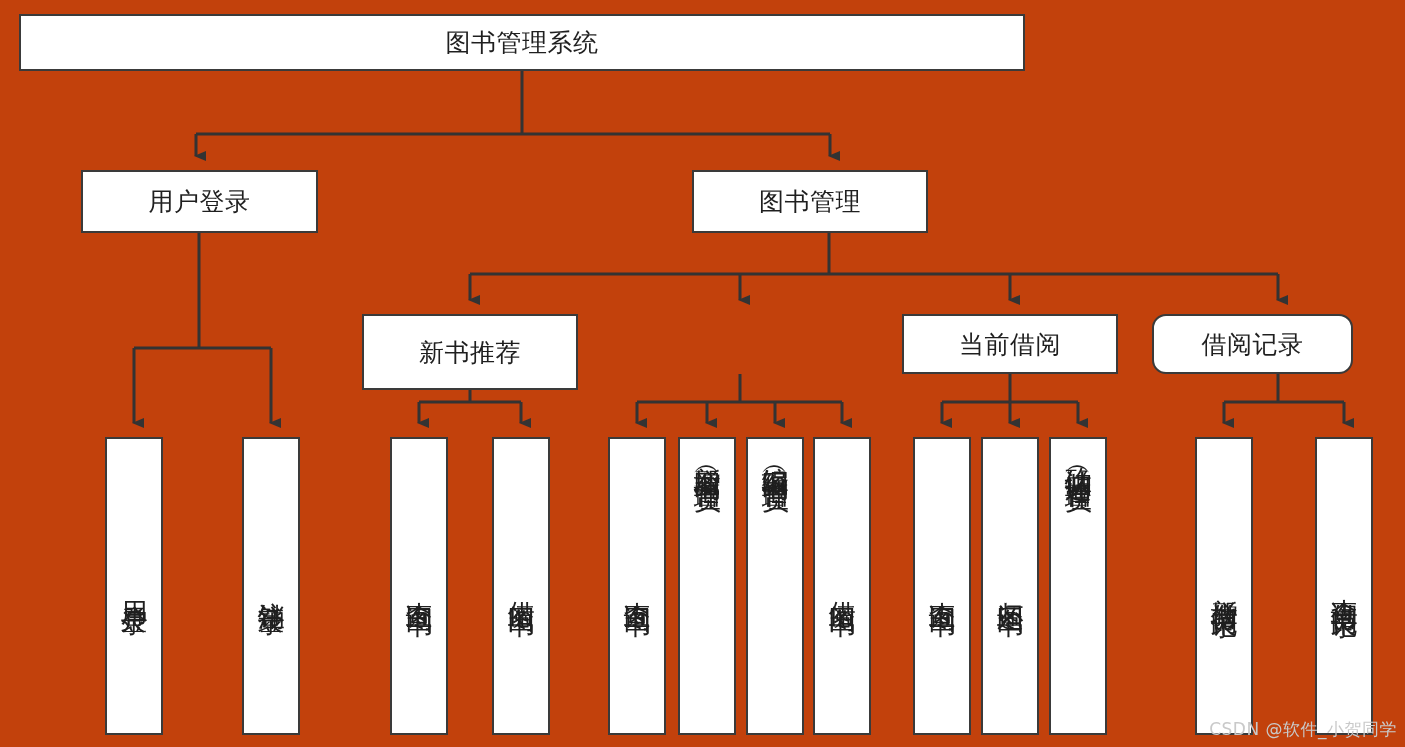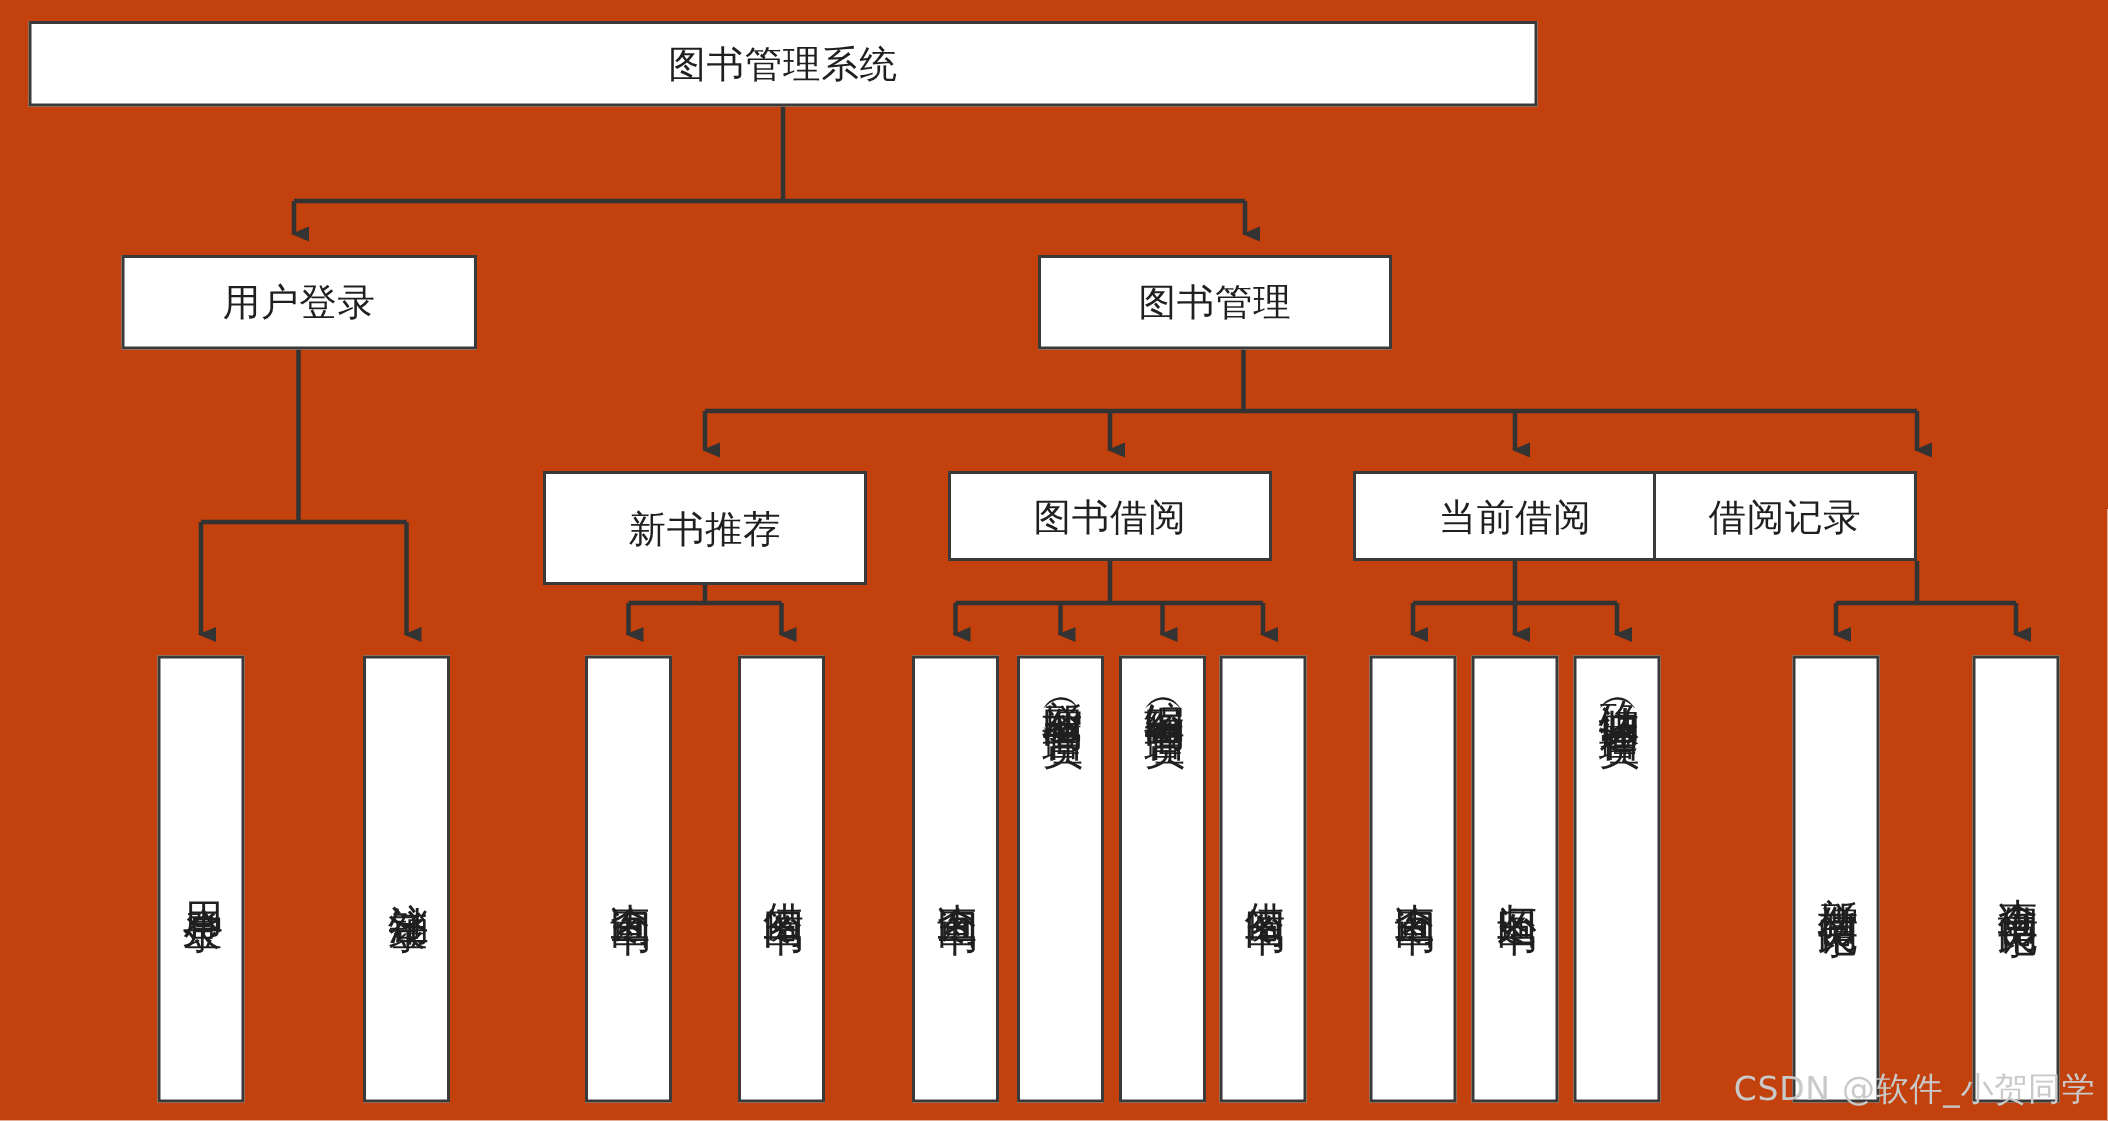--- a/index.html
+++ b/index.html
@@ -66,21 +66,21 @@
   }
   
   .node.vert.centered {
     align-items: center;
     padding-top: 0;
   }
   #watermark {
     position: absolute;
     right: 8px;
     bottom: 6px;
-    font-size: 22px;
+    font-size: 17px;
     color: #c9c9c9;
     white-space: nowrap;
     letter-spacing: 0.5px;
   }
 </style>
 </head>
 <body>
 
 <div id="diagram-root">
 
@@ -143,29 +143,26 @@
   </div>
 
   <div class="node horiz" style="left:692px; top:170px; width:236px; height:63px;">
     <span class="node-label">图书管理</span>
   </div>
 
   <div class="node horiz" style="left:362px; top:314px; width:216px; height:76px;">
     <span class="node-label">新书推荐</span>
   </div>
 
-  <div class="node horiz" style="left:632px; top:314px; width:216px; height:60px;">
-    <span class="node-label">图书借阅</span>
-  </div>
 
   <div class="node horiz" style="left:902px; top:314px; width:216px; height:60px;">
     <span class="node-label">当前借阅</span>
   </div>
 
-  <div class="node horiz" style="left:1102px; top:314px; width:176px; height:60px;">
+  <div class="node horiz" style="left:1152px; top:314px; width:201px; height:60px;border-radius:14px;">
     <span class="node-label">借阅记录</span>
   </div>
 
   <div class="node vert centered" style="left:105px; top:437px; width:58px; height:298px;">
     <span class="node-label">用户登录</span>
   </div>
 
   <div class="node vert centered" style="left:242px; top:437px; width:58px; height:298px;">
     <span class="node-label">注销登录</span>
   </div>

